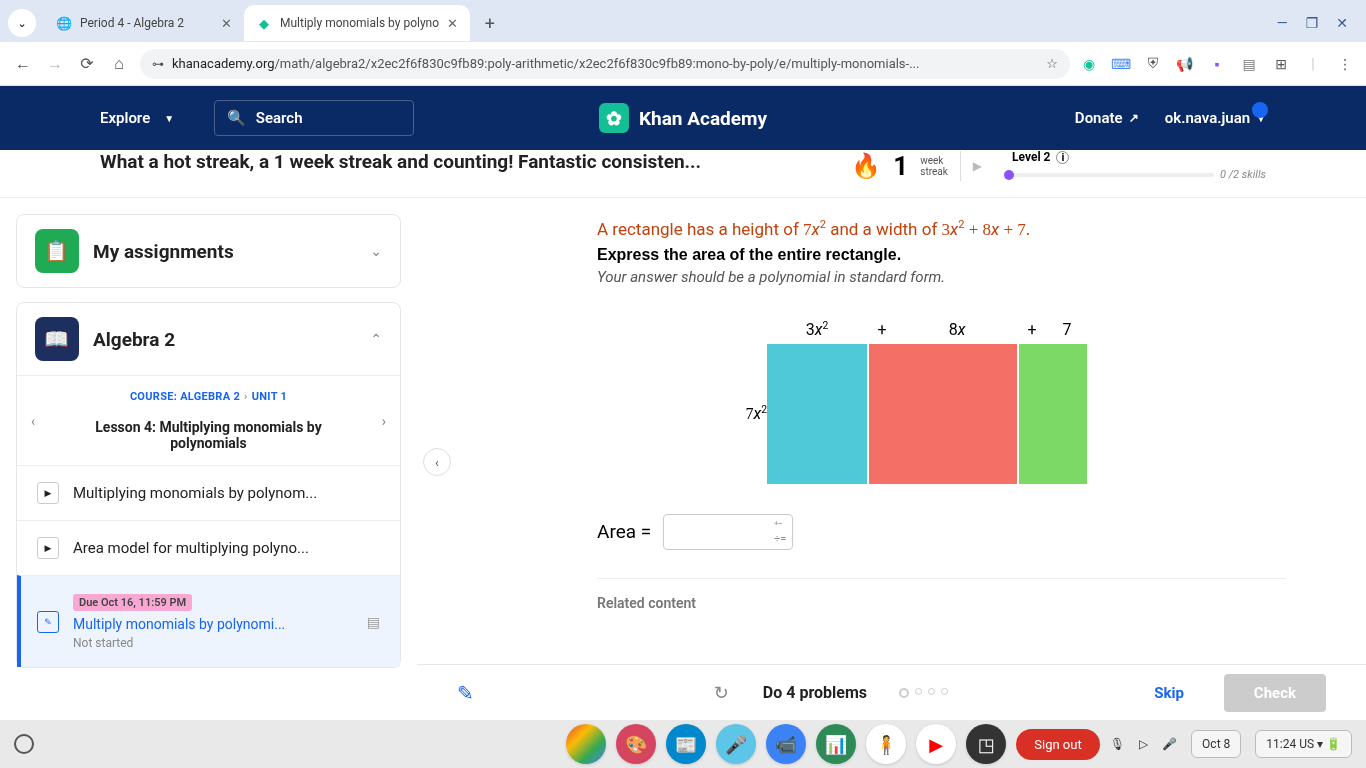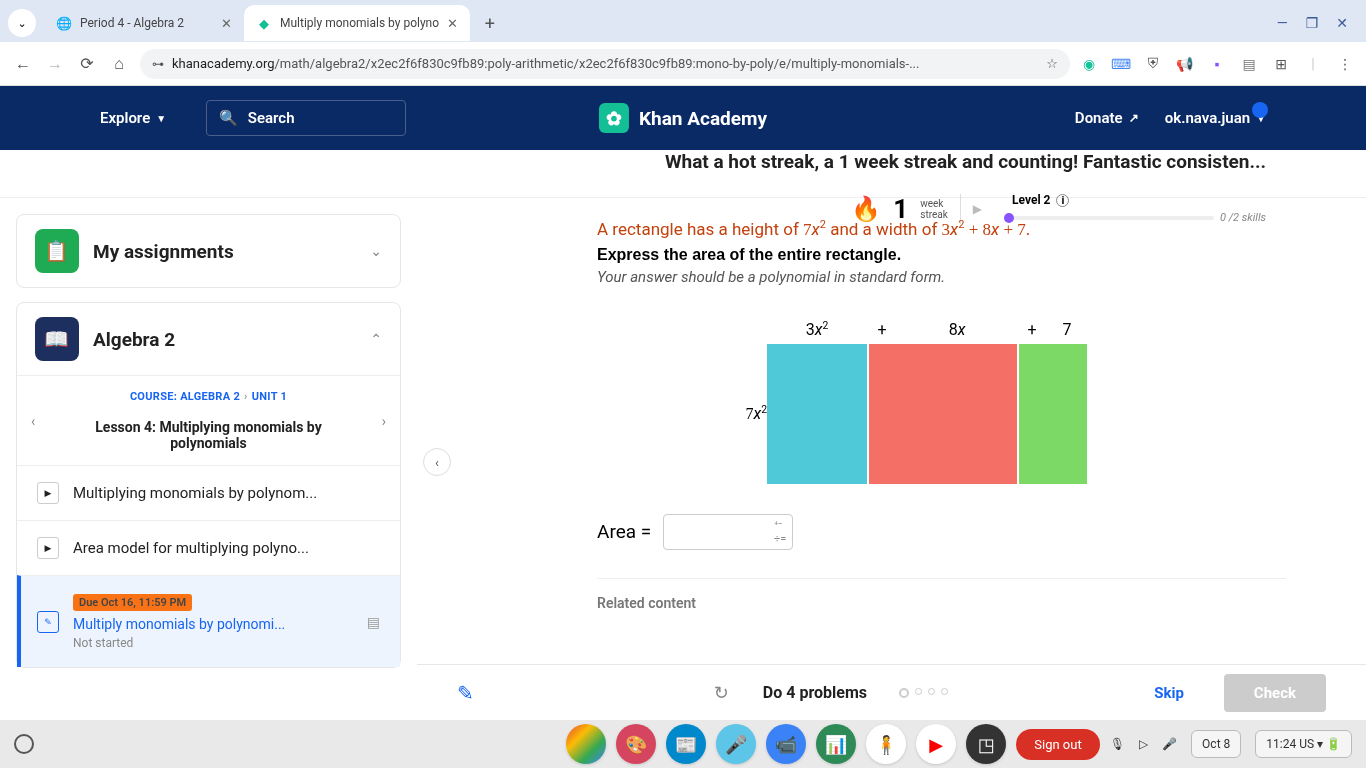--- a/index.html
+++ b/index.html
@@ -18,30 +18,30 @@
 .addr-bar { height:44px; background:#fff; display:flex; align-items:center; gap:10px; padding:0 12px; border-bottom:1px solid #e0e0e0; }
 .nav-btn { width:22px; height:22px; display:flex; align-items:center; justify-content:center; color:#555; font-size:16px; cursor:pointer; }
 .nav-btn.disabled { color:#bbb; }
 .url-box { flex:1; height:30px; background:#f1f3f4; border-radius:15px; display:flex; align-items:center; padding:0 12px; gap:8px; font-size:13px; color:#555; }
 .url-box .domain { color:#222; }
 .ext-icons { display:flex; gap:14px; align-items:center; }
 .ext-ic { width:18px; height:18px; display:flex; align-items:center; justify-content:center; font-size:14px; }
 
 
 .khan-head { height:64px; background:#0a2a66; display:flex; align-items:center; padding:0 100px; color:#fff; }
-.explore { display:flex; align-items:center; gap:6px; font-size:15px; font-weight:600; cursor:pointer; }
+.explore { display:flex; align-items:center; gap:14px; font-size:15px; font-weight:600; cursor:pointer; }
 .search-pill { margin-left:40px; width:200px; height:36px; border:1px solid #4a5f8a; border-radius:4px; display:flex; align-items:center; gap:10px; padding:0 12px; font-size:15px; font-weight:600; cursor:pointer; }
 .khan-logo { position:absolute; left:50%; transform:translateX(-50%); display:flex; align-items:center; gap:10px; font-size:19px; font-weight:700; }
 .khan-logo-ic { width:30px; height:30px; background:#14bf96; border-radius:6px; display:flex; align-items:center; justify-content:center; transform:rotate(0deg); }
 .khan-right { margin-left:auto; display:flex; align-items:center; gap:26px; font-size:15px; font-weight:600; }
 .user-ind { width:16px; height:16px; background:#1865f2; border-radius:50%; position:absolute; top:-7px; right:-2px; }
 .user-wrap { position:relative; display:flex; align-items:center; gap:6px; }
 
 
-.streak-bar { height:48px; display:flex; align-items:flex-end; padding:0 100px; gap:20px; border-bottom:1px solid #eee;flex-direction:column; }
+.streak-bar { height:48px; display:flex; align-items:flex-start; padding:0 100px; gap:20px; border-bottom:1px solid #eee; }
 .streak-msg { font-size:19px; font-weight:700; color:#222; flex:0 0 auto; max-width:630px; white-space:nowrap; overflow:hidden; text-overflow:ellipsis; }
 .streak-mid { margin-left:auto; display:flex; align-items:center; gap:12px; }
 .fire { font-size:24px; }
 .streak-num { font-size:26px; font-weight:700; }
 .streak-lbl { font-size:10px; line-height:1.1; color:#555; }
 .streak-div { width:1px; height:30px; background:#ddd; }
 .level-sec { display:flex; flex-direction:column; gap:4px; margin-left:10px; }
 .level-top { display:flex; align-items:center; gap:6px; font-size:12px; font-weight:700;padding-left:8px; }
 .level-bar { width:210px; height:4px; background:#eee; border-radius:2px; position:relative; }
 .level-bar::before { content:''; position:absolute; left:0; top:-3px; width:10px; height:10px; background:#8854ff; border-radius:50%; }
@@ -61,21 +61,21 @@
 .lesson-head { text-align:center; padding:14px 40px 14px; position:relative; border-top:1px solid #eee; }
 .lesson-crumb { font-size:11px; font-weight:700; color:#1865f2; letter-spacing:.3px; }
 .lesson-crumb .sep { color:#999; margin:0 4px; }
 .lesson-title { font-size:14px; font-weight:700; color:#222; margin-top:16px; }
 .lesson-nav { position:absolute; top:50%; transform:translateY(-50%); color:#888; font-size:14px; cursor:pointer; }
 .lesson-nav.l { left:14px; } .lesson-nav.r { right:14px; }
 .lesson-item { display:flex; align-items:center; gap:14px; padding:16px 20px; border-top:1px solid #eee; cursor:pointer; font-size:15px; color:#222; }
 .lesson-item .pic { width:22px; height:22px; border:1px solid #ccc; border-radius:3px; display:flex; align-items:center; justify-content:center; font-size:9px; }
 .lesson-item.active { background:#edf4fd; border-left:4px solid #1865f2; padding-left:16px; }
 .lesson-item .txt { overflow:hidden; text-overflow:ellipsis; white-space:nowrap; flex:1; }
-.due-badge { background:#f97316; padding:2px 6px; border-radius:3px; font-size:11px; font-weight:600; color:#444; display:inline-block; margin-bottom:4px; }
+.due-badge { background:#f9a8d4; padding:2px 6px; border-radius:3px; font-size:11px; font-weight:600; color:#444; display:inline-block; margin-bottom:4px; }
 .lesson-item.active .main-text { color:#1865f2; font-size:14px; }
 .lesson-item .sub { font-size:12px; color:#888; }
 .lesson-item .edit-ic { color:#999; font-size:14px; }
 
 
 .main-area { flex:1; position:relative; padding:20px 80px 0 180px; overflow:auto; }
 .collapse-btn { position:absolute; left:6px; top:250px; width:28px; height:28px; border:1px solid #ddd; border-radius:50%; background:#fff; display:flex; align-items:center; justify-content:center; font-size:13px; color:#555; cursor:pointer; }
 .prob-text { font-size:17px; color:#c2410c; font-family:Georgia,serif; }
 .prob-bold { font-weight:700; margin-top:6px; font-family:-apple-system,sans-serif; font-size:16px; }
 .prob-hint { font-style:italic; color:#555; font-size:15px; margin-top:4px; }

